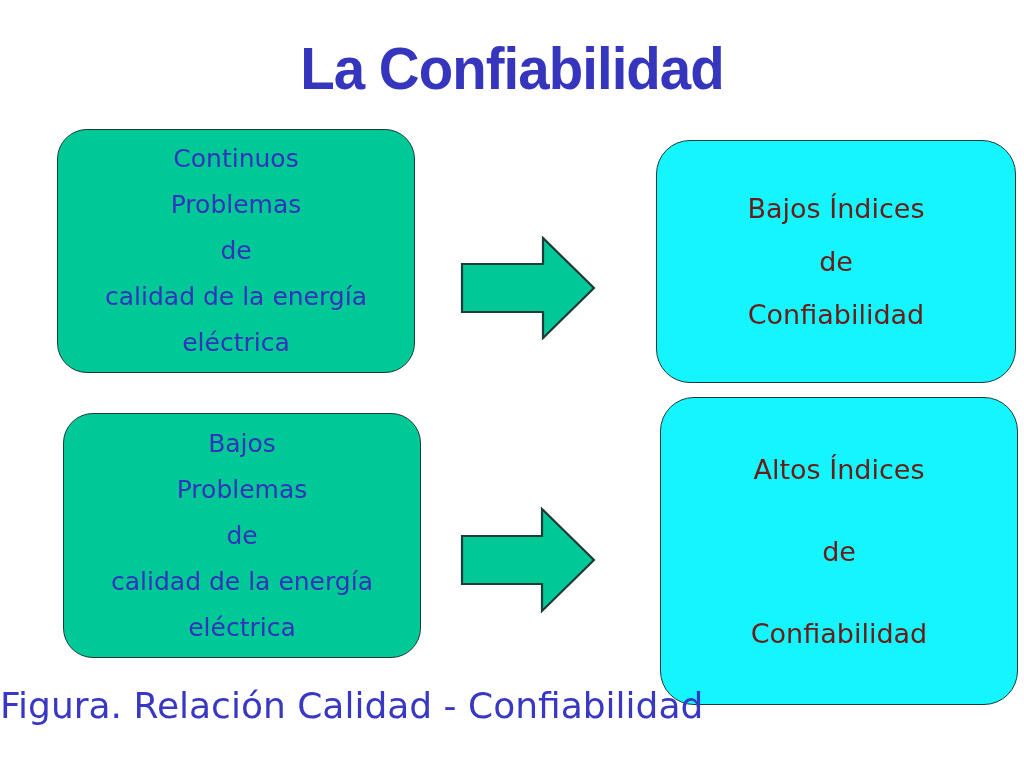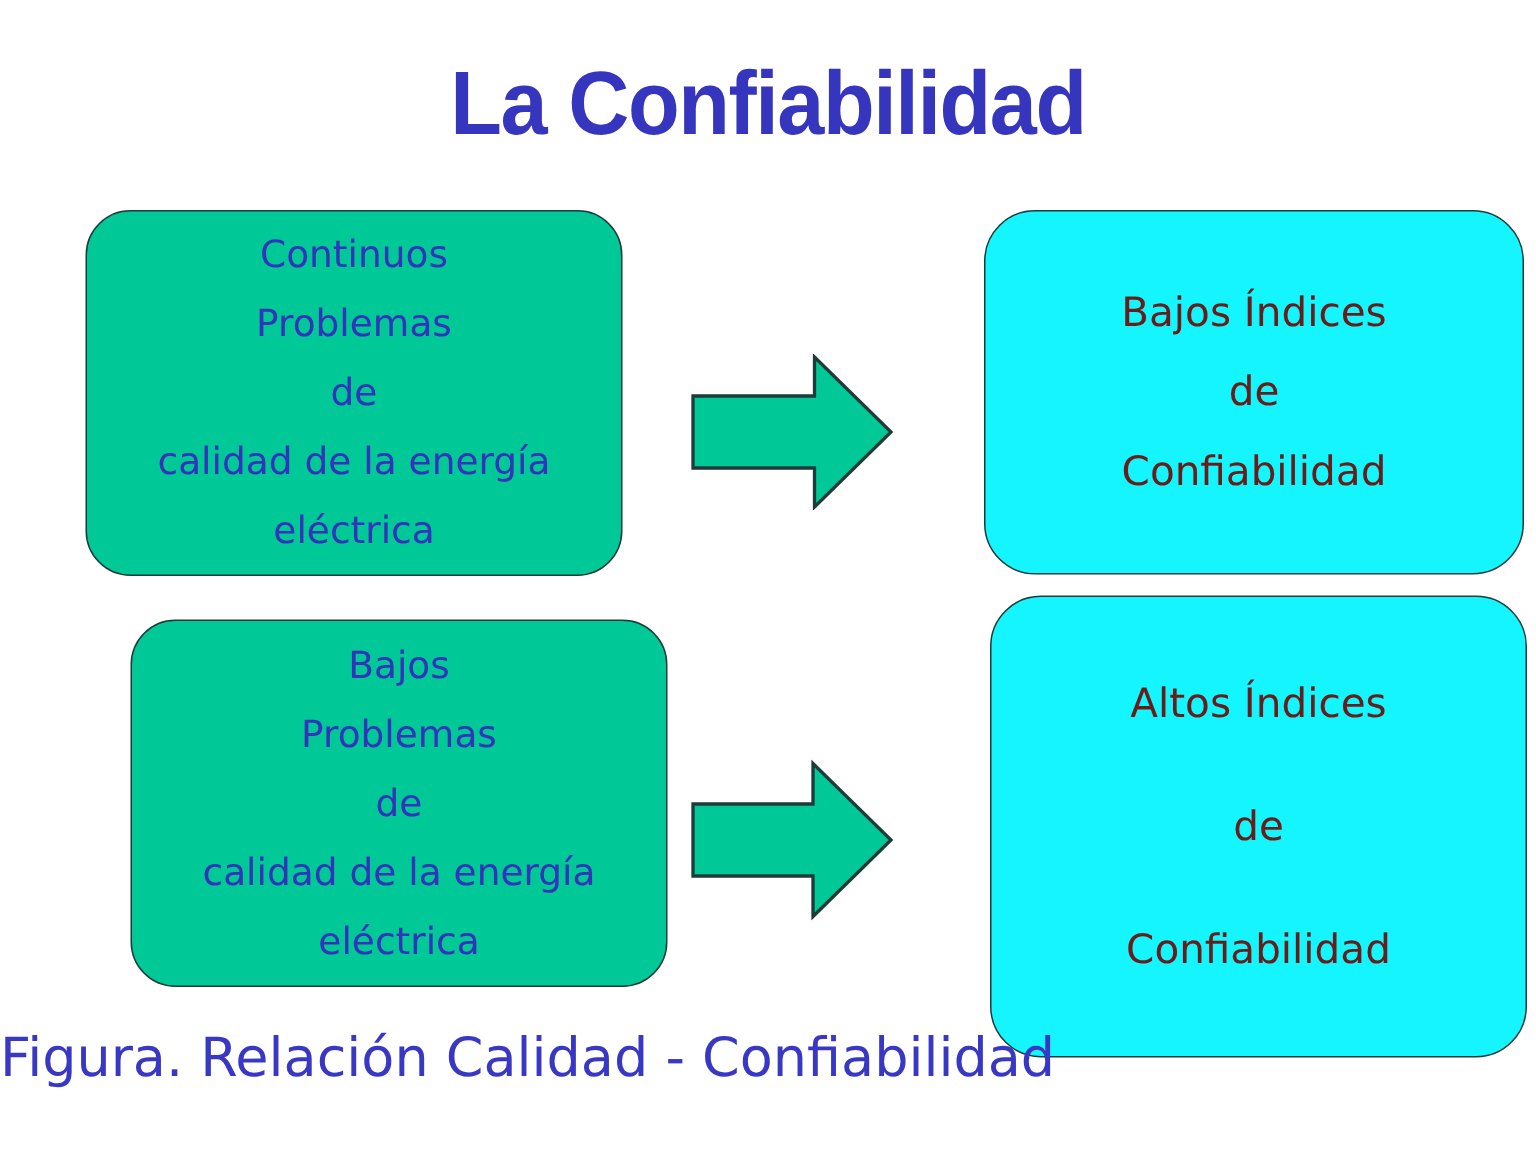--- a/index.html
+++ b/index.html
@@ -60,22 +60,22 @@
     background: #14F5FF;
     border-radius: 34px;
     color: #681D18;
     font-family: "DejaVu Sans", sans-serif;
     font-size: 27px;
     margin-left: 36px;
   }
   .box-green .line { line-height: 46px; white-space: nowrap; }
   .box-cyan  .line { line-height: 53px; white-space: nowrap; }
 
-  #box-green-1 { left: 57px;  top: 140px; width: 358px; height: 244px; }
-  #box-green-2 { left: 63px;  top: 413px; width: 358px; height: 245px; margin-left: 24px; }
+  #box-green-1 { left: 57px;  top: 129px; width: 358px; height: 244px; }
+  #box-green-2 { left: 63px;  top: 413px; width: 358px; height: 245px; }
   #box-cyan-1  { left: 620px; top: 140px; width: 360px; height: 243px; }
   #box-cyan-2  { left: 624px; top: 397px; width: 358px; height: 308px; gap: 29px; }
 
   
   .arrow {
     position: absolute;
   }
   #arrow-1 { left: 460px; top: 236px; width: 136px; height: 104px; }
   #arrow-2 { left: 460px; top: 506px; width: 136px; height: 108px; }
 

